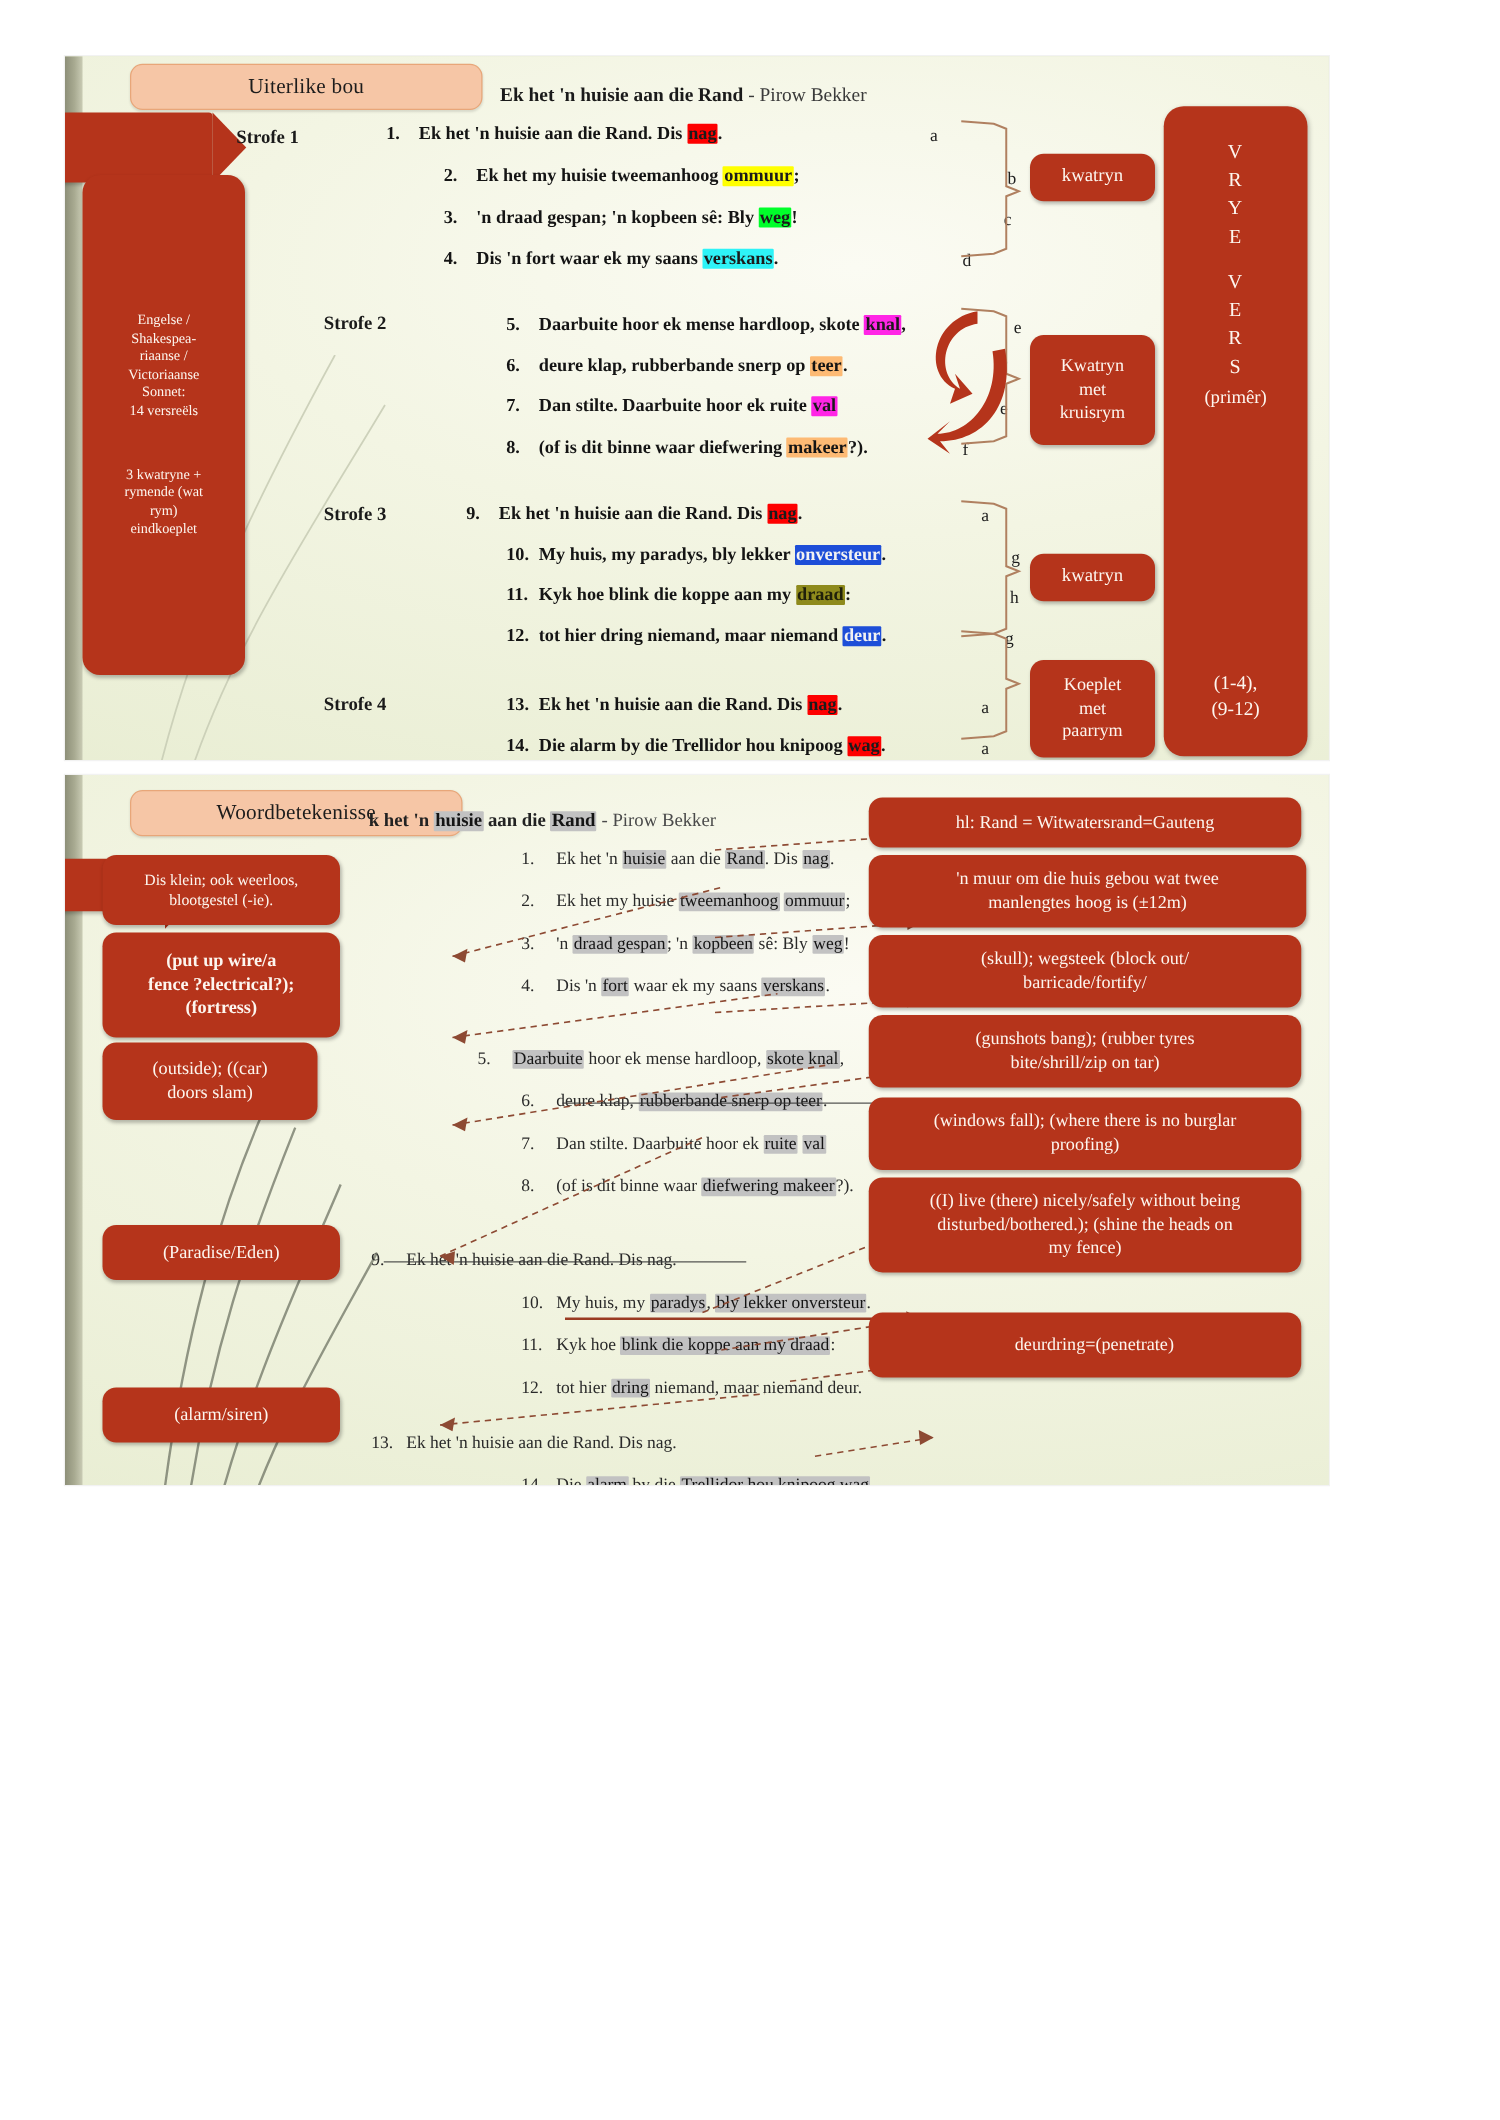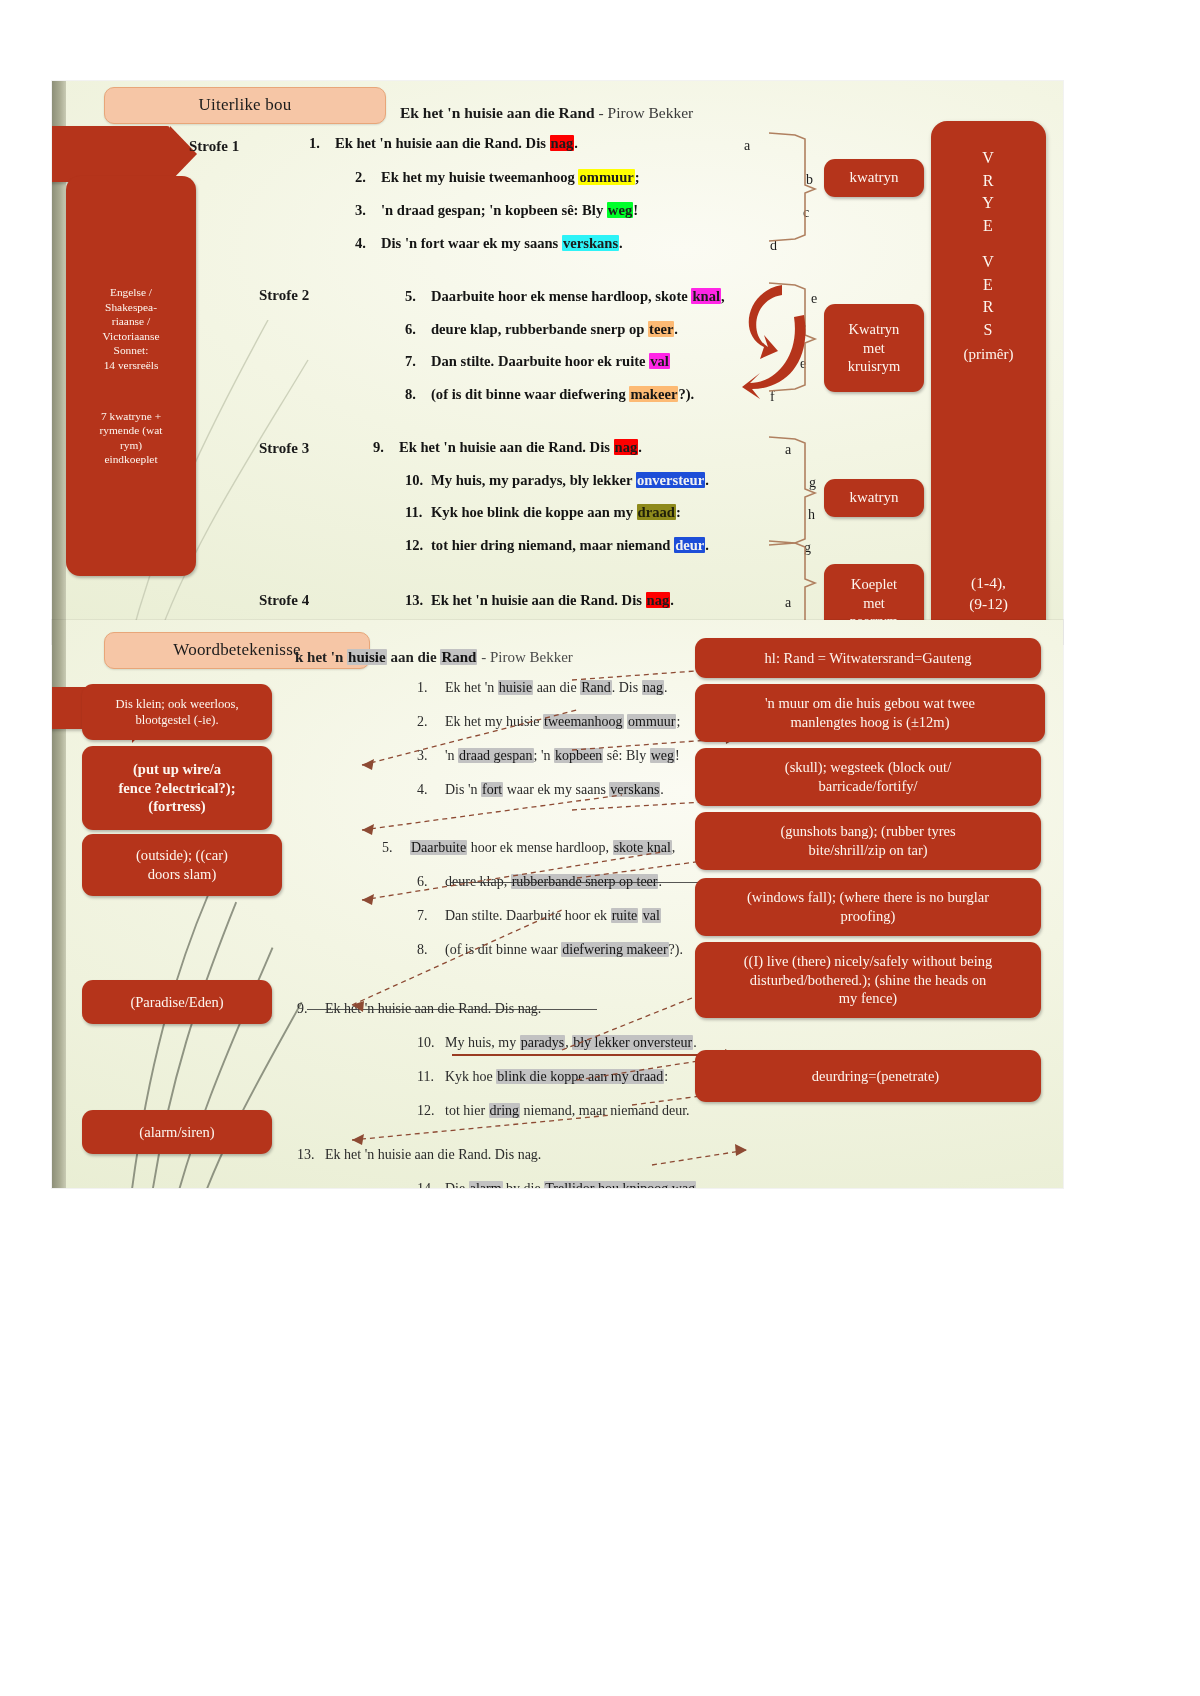--- a/index.html
+++ b/index.html
@@ -12,21 +12,21 @@
   }
 
   
   .slide{
     position:absolute;
     left:52px; width:1011px;
     background:#e9eed4;
     overflow:hidden;
     box-shadow:0 0 0 1px rgba(0,0,0,.05);
   }
-  #slide-1{top:45px;height:563px;margin-top:36px;}
+  #slide-1{top:45px;height:563px;}
   #slide-2{top:620px;height:568px;}
 
   
   .slide .gutter{
     position:absolute;left:0;top:0;bottom:0;width:14px;
     background:linear-gradient(90deg,#8d8f78 0%,#a9ab92 55%,#c9cbb4 100%);
   }
   .slide .paper{
     position:absolute;left:14px;right:0;top:0;bottom:0;
     background:
@@ -154,21 +154,21 @@
   <div class="arrow-tab" style="left:-12px;top:45px;width:130px;height:56px;border-radius:3px;"></div>
 
   <div class="redbox soft" style="left:14px;top:95px;width:130px;height:400px;flex-direction:column;font-size:11.4px;">
     <div style="white-space:pre-line;">Engelse /
 Shakespea-
 riaanse /
 Victoriaanse
 Sonnet:
 14 versreëls</div>
     <div style="height:36px"></div>
-    <div style="white-space:pre-line;">7 kwatryne +
+    <div style="white-space:pre-line;">3 kwatryne +
 rymende (wat
 rym)
 eindkoeplet</div>
   </div>
 
   <div class="poem-title" style="left:348px;top:23px;">
     <span>Ek het 'n huisie aan die Rand</span><span class="author"> - </span><span class="author">Pirow Bekker</span>
   </div>
 
   <div class="strofe" style="left:137px;top:57px;">Strofe 1</div>
@@ -384,21 +384,21 @@
       <polygon points="225,440 213,434 214,446"></polygon>
     <path d="M130 515 L225 500"></path>
       <polygon points="225,500 213,494 214,506"></polygon>
   </svg>
 
   <div class="redbox" style="left:30px;top:64px;width:190px;height:56px;font-size:12.6px;white-space:pre-line;">Dis klein; ook weerloos,
 blootgestel (-ie).</div>
   <div class="redbox" style="left:30px;top:126px;width:190px;height:84px;font-size:14.6px;white-space:pre-line;font-weight:bold;">(put up wire/a
 fence ?electrical?);
 (fortress)</div>
-  <div class="redbox" style="left:30px;top:214px;width:200px;height:62px;font-size:14.6px;white-space:pre-line;">(outside); ((car)
+  <div class="redbox" style="left:30px;top:214px;width:172px;height:62px;font-size:14.6px;white-space:pre-line;">(outside); ((car)
 doors slam)</div>
   <div class="redbox" style="left:30px;top:360px;width:190px;height:44px;font-size:14.6px;white-space:pre-line;">(Paradise/Eden)</div>
   <div class="redbox" style="left:643px;top:18px;width:346px;height:40px;font-size:14.5px;white-space:pre-line;">hl: Rand = Witwatersrand=Gauteng</div>
 
   <div class="redbox" style="left:30px;top:490px;width:190px;height:44px;font-size:14.6px;white-space:pre-line;">(alarm/siren)</div>
   <div class="redbox" style="left:643px;top:64px;width:350px;height:58px;font-size:14.5px;white-space:pre-line;">'n muur om die huis gebou wat twee
 manlengtes hoog is (±12m)</div>
   <div class="redbox" style="left:643px;top:128px;width:346px;height:58px;font-size:14.5px;white-space:pre-line;">(skull); wegsteek (block out/
 barricade/fortify/</div>
   <div class="redbox" style="left:643px;top:192px;width:346px;height:58px;font-size:14.5px;white-space:pre-line;">(gunshots bang); (rubber tyres

